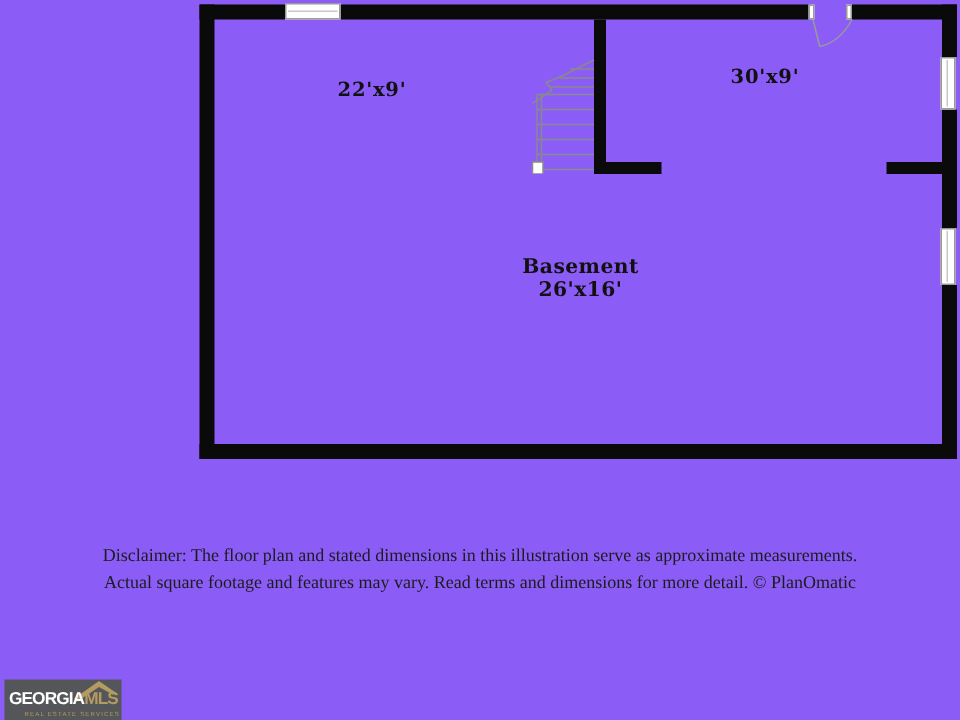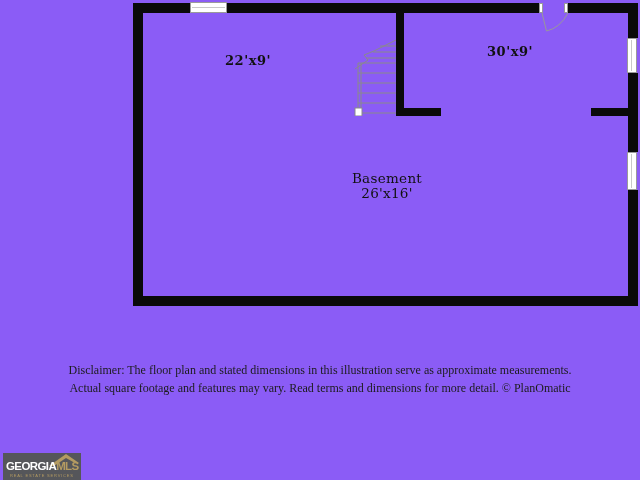--- a/index.html
+++ b/index.html
@@ -5,28 +5,28 @@
   html,body{margin:0;padding:0;background:#ffffff;}
   #canvas{position:relative;width:640px;height:480px;background:#8b5cf6;overflow:hidden;
           font-family:"Liberation Sans", sans-serif;}
   .wall{position:absolute;background:#0a0a0a;}
   .window{position:absolute;background:#ffffff;border:1px solid #9a9a9a;box-sizing:border-box;}
   .sash{position:absolute;background:#c8c8c8;}
   .jamb{position:absolute;background:#ffffff;border:1px solid #9a9a9a;box-sizing:border-box;}
   .room-label{position:absolute;font-family:"DejaVu Serif", serif;font-weight:bold;
               font-size:13px;color:#111111;transform:translateX(-50%);white-space:nowrap;
               letter-spacing:0.5px;}
-  .basement-label{position:absolute;font-family:"DejaVu Serif", serif;font-weight:normal;
+  .basement-label{position:absolute;font-family:"DejaVu Serif", serif;font-weight:bold;
               font-size:13.5px;color:#111111;transform:translateX(-50%);white-space:nowrap;
               letter-spacing:0.3px;}
   .svg-abs{position:absolute;}
   #disclaimer{position:absolute;left:0;top:361px;width:640px;text-align:center;
               font-family:"Liberation Serif", serif;font-size:12px;line-height:18px;
               color:#1c1c1c;}
-  #logo{position:absolute;left:3px;top:453px;width:78px;height:27px;background:#55565a;}
+  #logo{position:absolute;left:3px;top:453px;width:78px;height:27px;background:#55565a;text-align:right;}
   #logo-name{position:absolute;left:3px;top:7px;white-space:nowrap;
              font-family:"Liberation Sans", sans-serif;font-weight:bold;
              font-size:11.5px;letter-spacing:-0.6px;}
   #logo-name .white{color:#ffffff;}
   #logo-name .gold{color:#b49b61;}
   #logo-tagline{position:absolute;left:7px;top:20px;width:70px;
                 font-family:"Liberation Sans", sans-serif;font-size:4px;
                 letter-spacing:0.8px;color:#b49b61;white-space:nowrap;}
 </style>
 </head>

